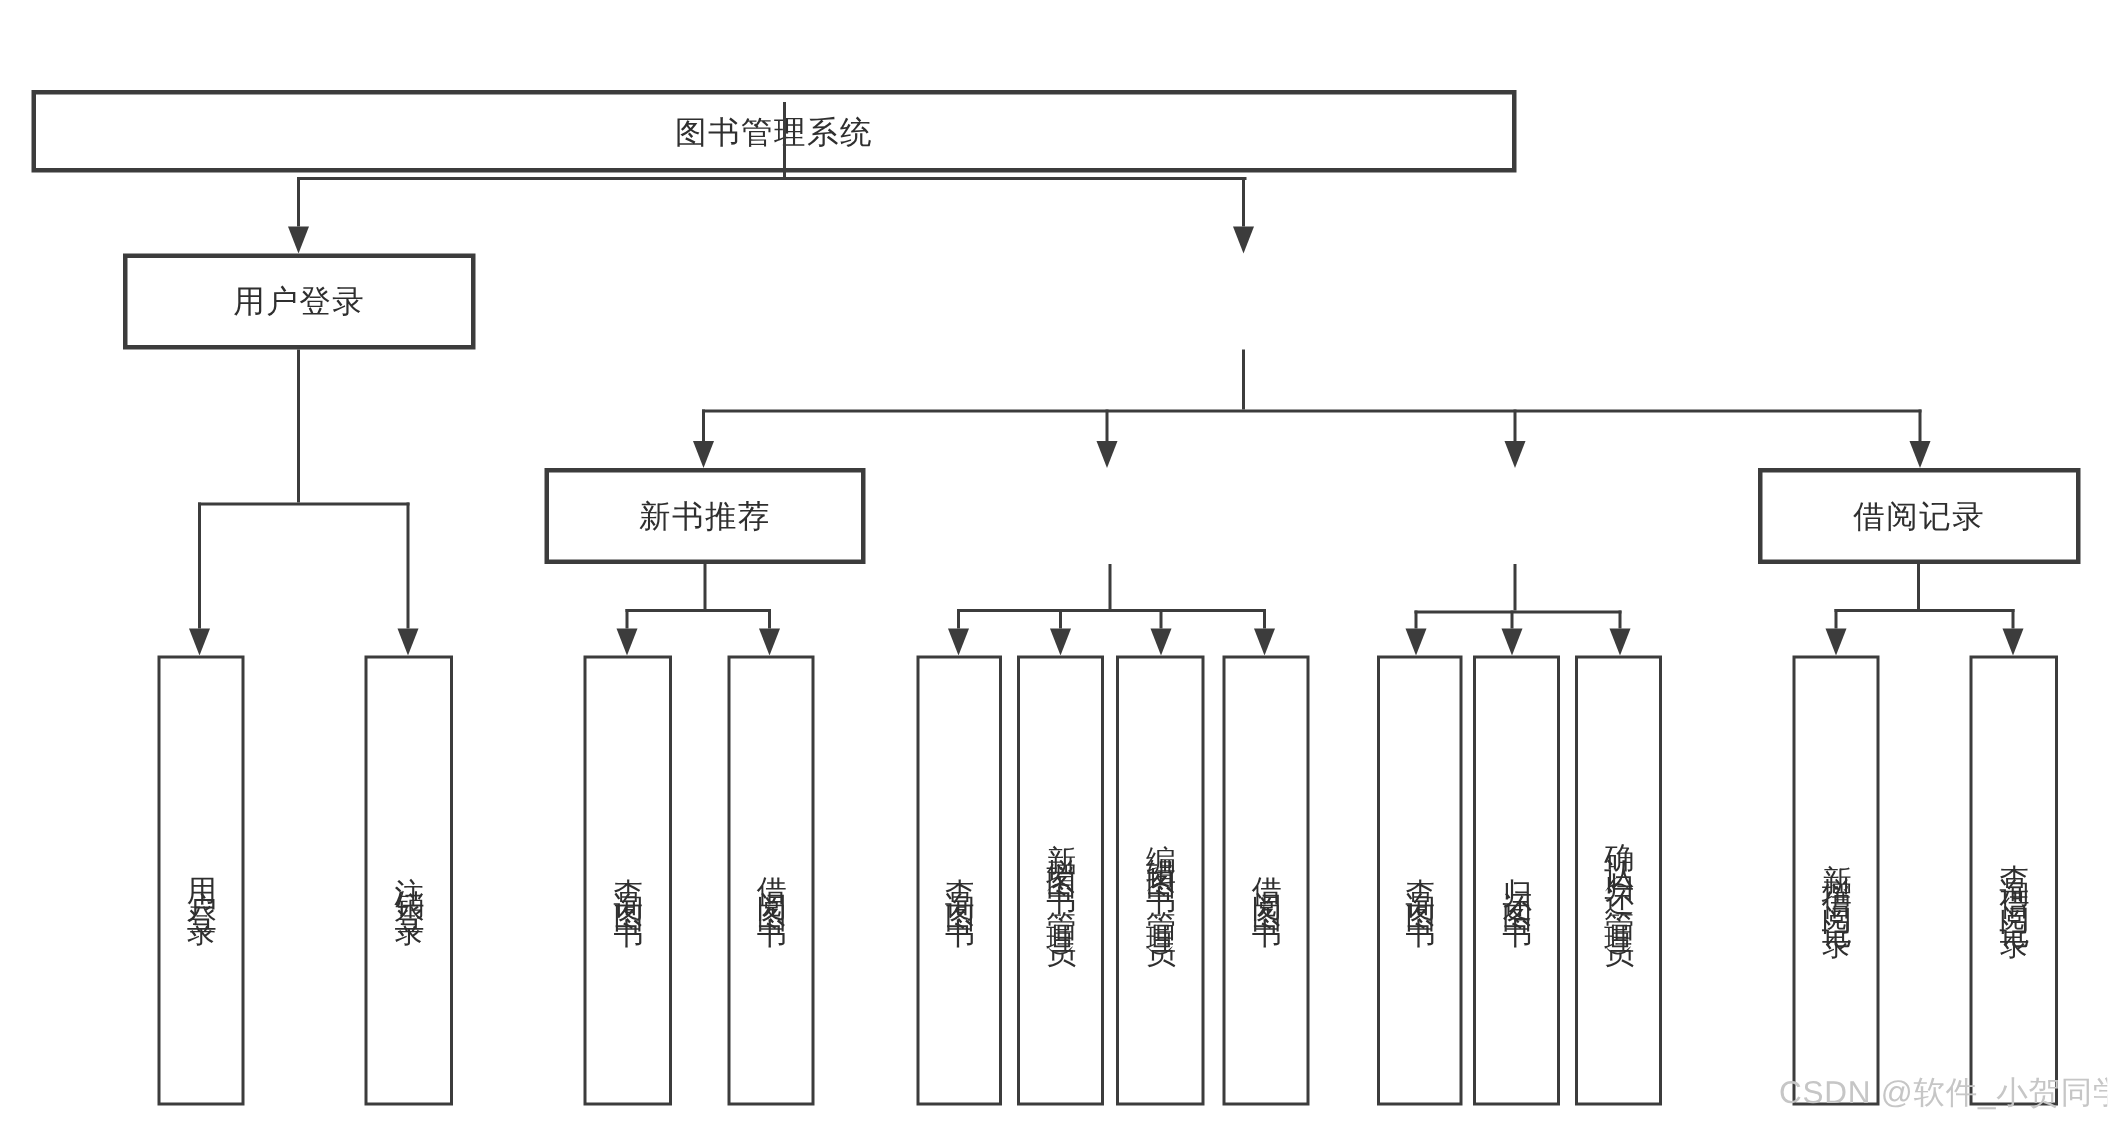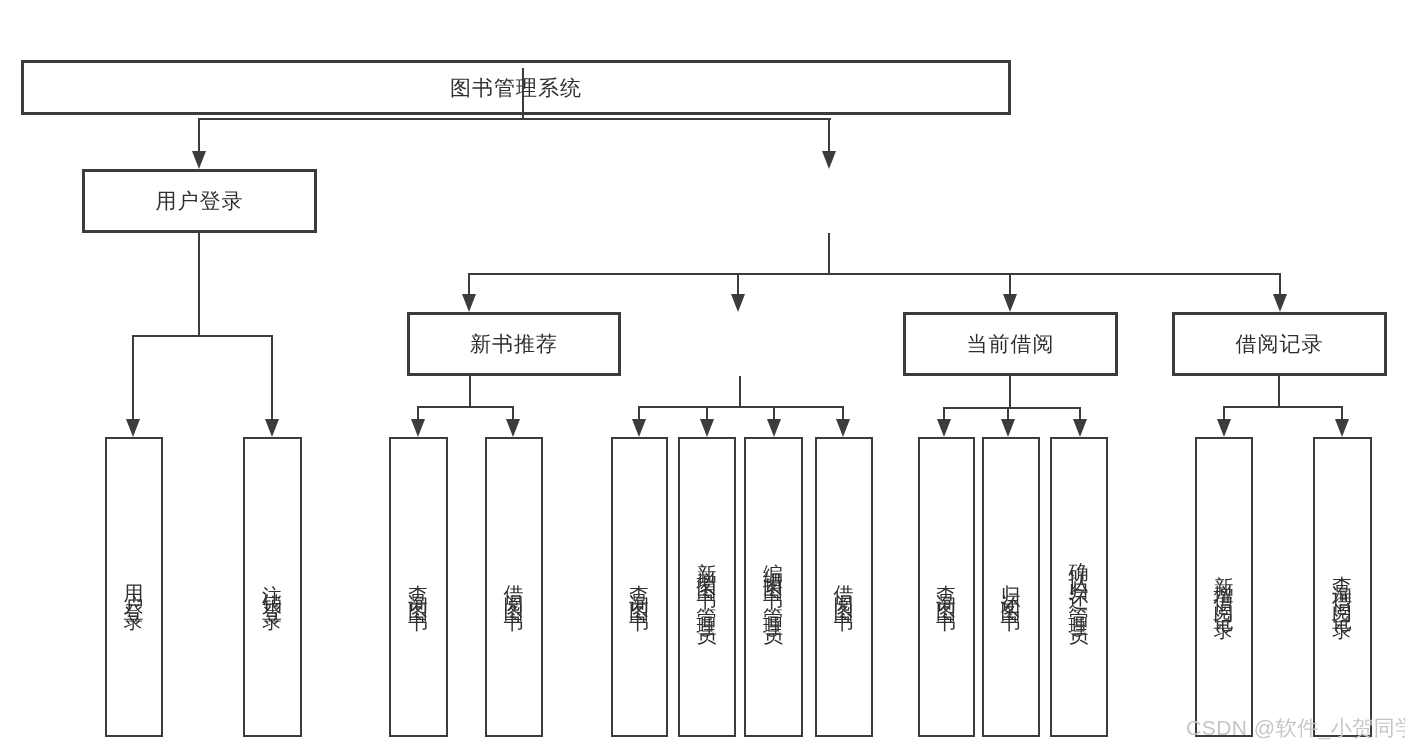--- a/index.html
+++ b/index.html
@@ -93,25 +93,22 @@
   <div class="hline" style="left:468px;top:273px;width:813px;"></div>
   <div class="vline" style="left:468px;top:273px;height:21px;"></div>
   <div class="ahead" style="left:462px;top:294px;"></div>
   <div class="vline" style="left:737px;top:273px;height:21px;"></div>
   <div class="ahead" style="left:731px;top:294px;"></div>
   <div class="vline" style="left:1009px;top:273px;height:21px;"></div>
   <div class="ahead" style="left:1003px;top:294px;"></div>
   <div class="vline" style="left:1279px;top:273px;height:21px;"></div>
   <div class="ahead" style="left:1273px;top:294px;"></div>
 
-  <div class="box" style="left:363px;top:312px;width:214px;height:64px;margin-left:44px;">
+  <div class="box" style="left:363px;top:312px;width:214px;height:64px;">
     <span class="hl">新书推荐</span>
-  </div>
-  <div class="box" style="left:903px;top:312px;width:215px;height:64px;">
-    <span class="hl">当前借阅</span>
   </div>
   <div class="box" style="left:1172px;top:312px;width:215px;height:64px;justify-content:center;">
     <span class="hl">借阅记录</span>
   </div>
 
   <div class="vline" style="left:469px;top:376px;height:30px;"></div>
   <div class="hline" style="left:417px;top:406px;width:97px;"></div>
   <div class="vline" style="left:417px;top:406px;height:13px;"></div>
   <div class="ahead" style="left:411px;top:419px;"></div>
   <div class="vline" style="left:512px;top:406px;height:13px;"></div>

